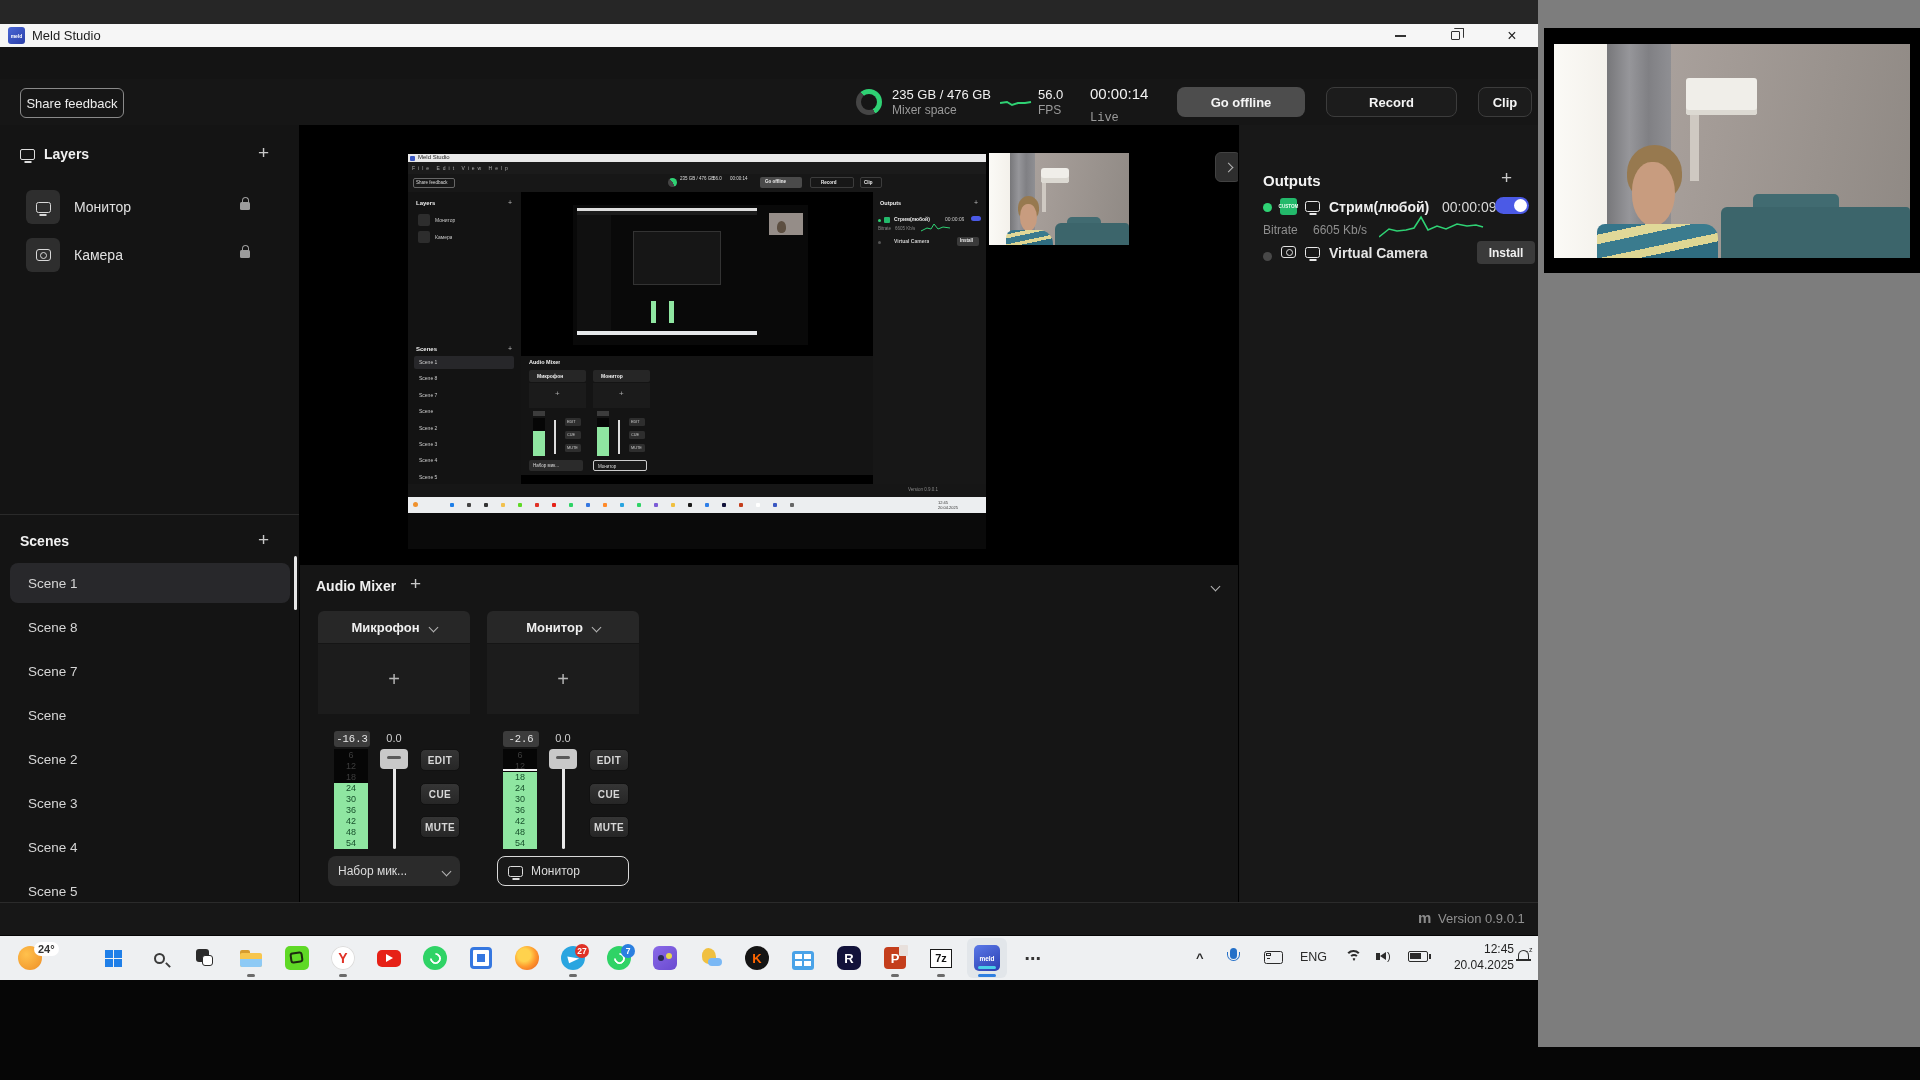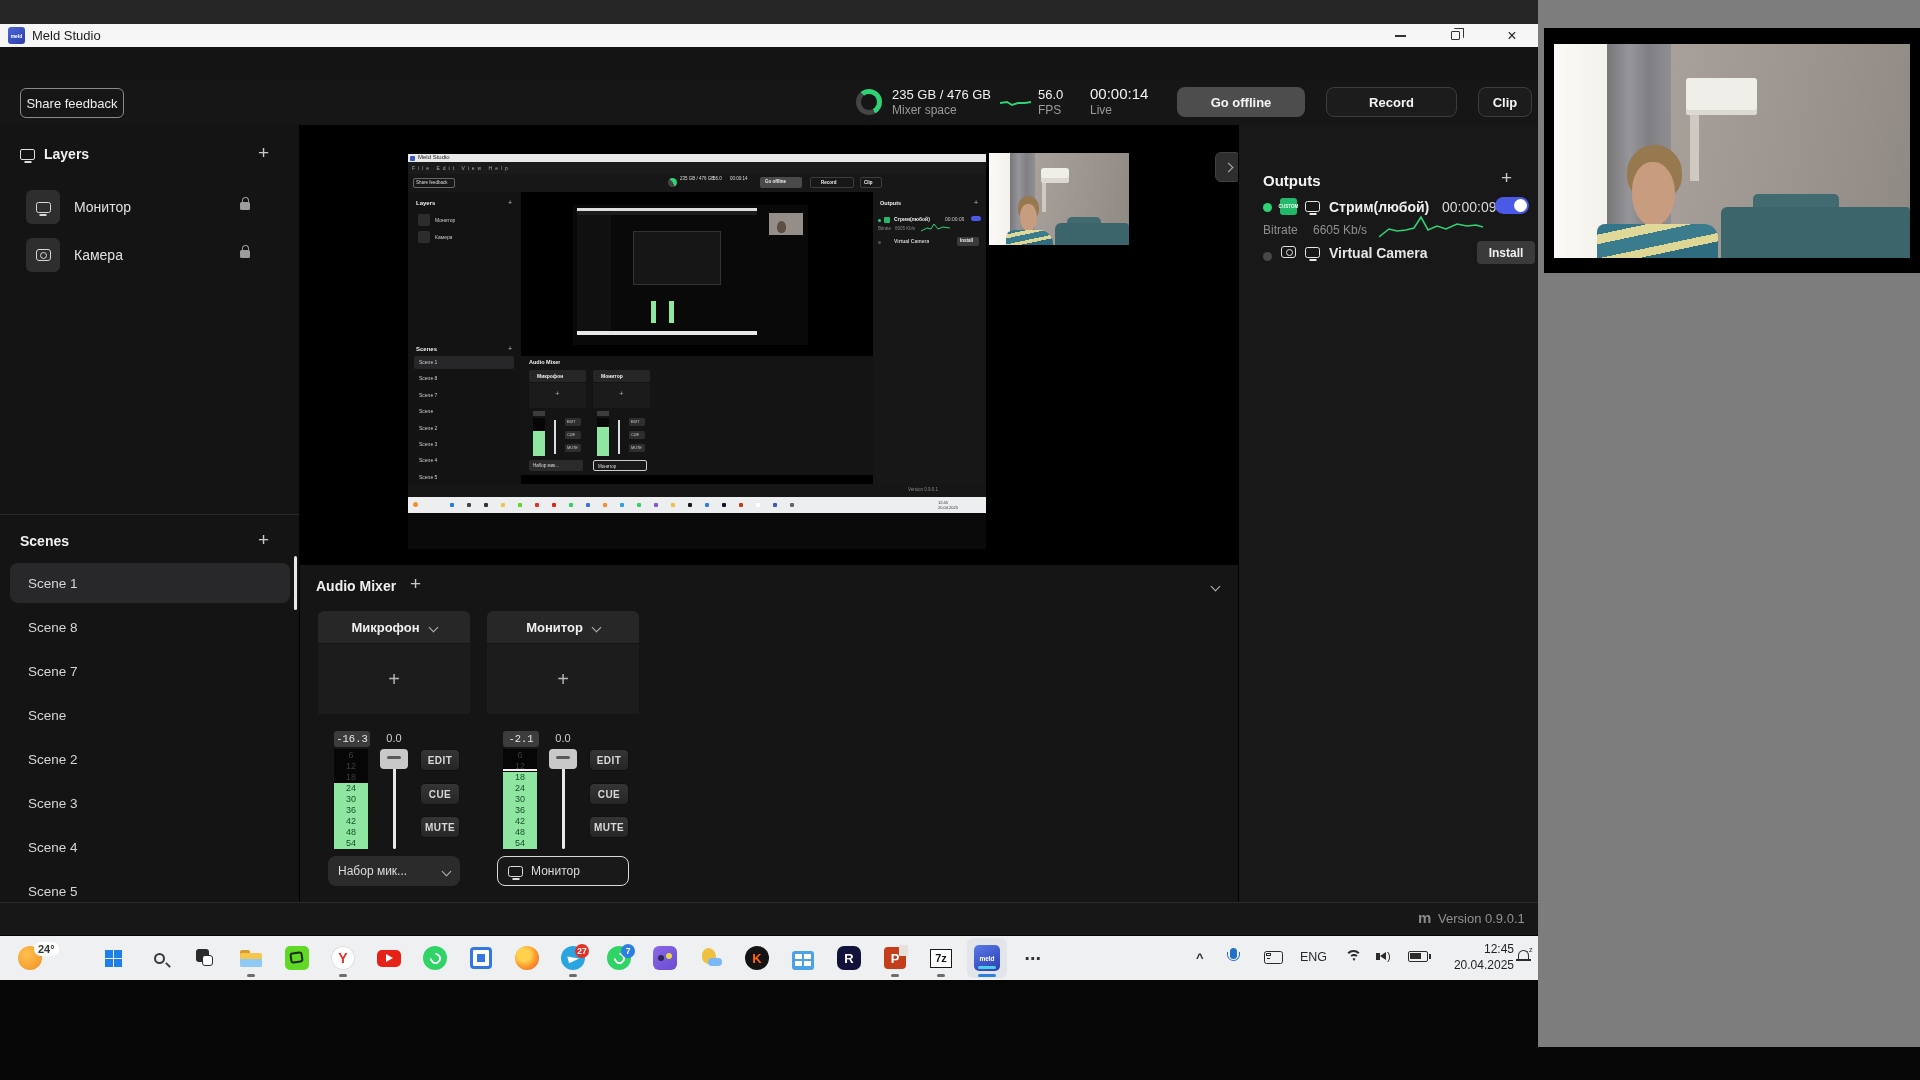--- a/index.html
+++ b/index.html
@@ -194,21 +194,21 @@
       <div class="abs stat-main" style="left:892px;top:8px;">235 GB / 476 GB</div>
       <div class="abs stat-sub" style="left:892px;top:24px;">Mixer space</div>
 
       <svg class="abs" style="left:1000px;top:15px;" width="32" height="16" viewBox="0 0 32 16">
         <polyline points="0,9 7,8 12,11 18,9 25,9 31,8" fill="none" stroke="#2fd274" stroke-width="2"></polyline>
       </svg>
       <div class="abs stat-main" style="left:1038px;top:8px;">56.0</div>
       <div class="abs stat-sub" style="left:1038px;top:24px;">FPS</div>
 
       <div class="abs" style="left:1090px;top:6px;font-size:15px;color:#f2f2f2;">00:00:14</div>
-      <div class="abs stat-sub" style="left:1090px;top:24px;">Live</div>
+      <div class="abs stat-sub" style="left:1090px;top:32px;font-family:Liberation Mono, monospace;">Live</div>
 
       <div class="abs pill-btn pill-solid" style="left:1177px;top:8px;width:128px;height:30px;">Go offline</div>
       <div class="abs pill-btn pill-line" style="left:1326px;top:8px;width:131px;height:30px;">Record</div>
       <div class="abs pill-btn pill-line" style="left:1478px;top:8px;width:54px;height:30px;">Clip</div>
     </div>
 
     <div id="sidebar" class="abs">
       <div class="abs" style="left:20px;top:24px;color:#ddd;">
           <div class="mon-ico" style="border-radius:2px;"></div>
         </div>
@@ -494,21 +494,21 @@
               <span style="flex: 1 1 0%;">Набор мик...</span>
               <div class="chev chev-down"></div>
             </div>
           </div>
           <div class="channel" style="left: 187px;">
             <div class="ch-head">
               <span>Монитор</span>
               <div class="chev chev-down"></div>
             </div>
             <div class="ch-src">+</div>
-            <div class="peak-badge">-2.1</div>
+            <div class="peak-badge">-2.6</div>
             <div class="gain-val">0.0</div>
             <div class="meter">
               <div class="meter-green" style="top: 23px; height: 77px;"></div>
               <div class="meter-peakline" style="top: 20px;"></div>
               <div class="scale-num" style="top: 2px; color: rgb(61, 61, 61);">6</div>
               <div class="scale-num" style="top: 13px; color: rgb(61, 61, 61);">12</div>
               <div class="scale-num" style="top: 24px; color: rgb(23, 80, 43);">18</div>
               <div class="scale-num" style="top: 35px; color: rgb(23, 80, 43);">24</div>
               <div class="scale-num" style="top: 46px; color: rgb(23, 80, 43);">30</div>
               <div class="scale-num" style="top: 57px; color: rgb(23, 80, 43);">36</div>

